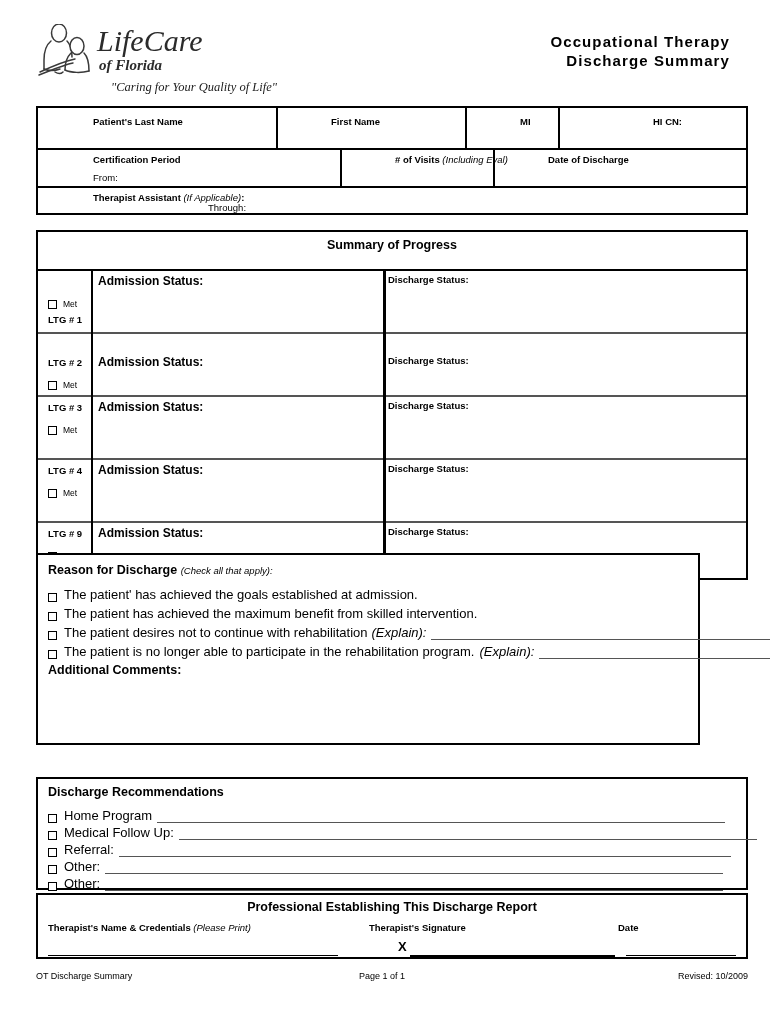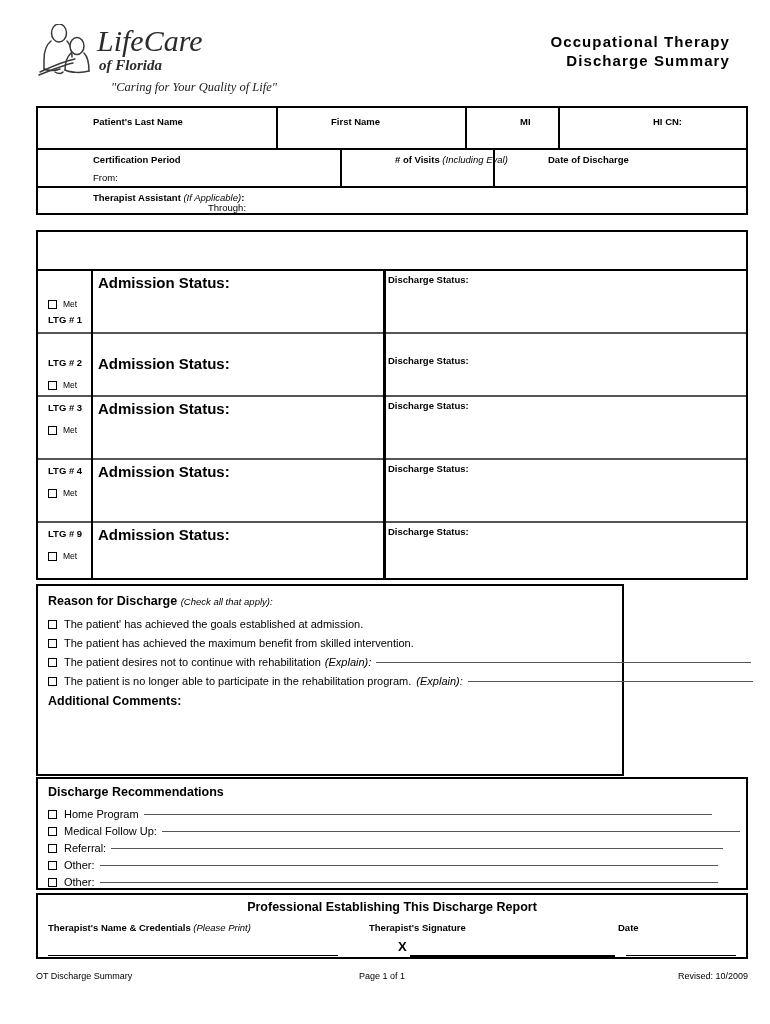--- a/index.html
+++ b/index.html
@@ -51,34 +51,34 @@
   #patient-table{left:36px;top:106px;width:712px;height:109px;}
   .pt-cell{position:absolute;font-size:9.5px;font-weight:bold;padding-left:46px;}
 
   
   #summary-block{left:36px;top:230px;width:712px;height:350px;}
   .sum-title{position:absolute;left:0;right:0;top:6px;text-align:center;font-size:12.5px;font-weight:bold;}
   .sum-sub{position:absolute;left:0;right:0;top:23px;text-align:center;font-size:9px;font-weight:bold;font-style:italic;}
   .ltg-row{position:absolute;left:0;width:708px;}
   .ltg-label{position:absolute;left:10px;font-size:9.5px;font-weight:bold;}
   .ltg-met{position:absolute;left:10px;font-size:8.5px;display:flex;align-items:center;gap:6px;}
-  .adm-label{position:absolute;left:60px;font-size:15px;font-weight:bold;}
+  .adm-label{position:absolute;left:60px;font-size:12px;font-weight:bold;}
   .dis-label{position:absolute;left:350px;font-size:9.5px;font-weight:bold;}
 
   .cb{
     display:inline-block;width:9px;height:9px;
     border:1.4px solid #000;box-sizing:border-box;background:#fff;
     vertical-align:-1px;
   }
 
   
-  #reason-block{left:36px;top:584px;width:588px;height:192px;}
+  #reason-block{left:36px;top:553px;width:664px;height:192px;}
   .sect-head{font-size:12.5px;font-weight:bold;}
   .sect-head .ital{font-size:9.5px;}
-  .chk-line{position:absolute;left:10px;display:flex;align-items:center;font-size:11px;white-space:nowrap;}
+  .chk-line{position:absolute;left:10px;display:flex;align-items:flex-end;font-size:13px;white-space:nowrap;}
   .chk-line .cb{margin-right:7px;flex:0 0 auto;}
   .rule{display:inline-block;height:0;border-bottom:1px solid #555;vertical-align:2px;margin-left:5px;}
 
   
   #rec-block{left:36px;top:777px;width:712px;height:113px;}
 
   
   #prof-block{left:36px;top:893px;width:712px;height:66px;}
   .prof-title{position:absolute;left:0;right:0;top:5px;text-align:center;font-size:12.5px;font-weight:bold;}
   .prof-col{position:absolute;top:27px;font-size:9.5px;font-weight:bold;}
@@ -150,20 +150,21 @@
     </div>
     <div class="pt-cell" style="left:464px;top:46px;">Date of Discharge</div>
 
     <div class="pt-cell" style="left:9px;top:84px;">
       <span>Therapist Assistant</span>
       <span class="ital">(If Applicable)</span><span>:</span>
     </div>
   </div>
 
   <div class="box" id="summary-block">
+    <div class="sum-title">Summary of Progress</div>
 
     <div class="cellline-h" style="left:0;top:37px;width:708px;height:2px;"></div>
     <div class="cellline-h" style="left:0;top:100px;width:708px;height:2px;background:#555;"></div>
     <div class="cellline-h" style="left:0;top:163px;width:708px;height:2px;background:#555;"></div>
     <div class="cellline-h" style="left:0;top:226px;width:708px;height:2px;background:#555;"></div>
     <div class="cellline-h" style="left:0;top:289px;width:708px;height:2px;background:#555;"></div>
 
     <div class="cellline-v" style="left:53px;top:37px;width:2px;height:309px;"></div>
     <div class="cellline-v" style="left:345px;top:37px;width:3px;height:309px;"></div>
 

